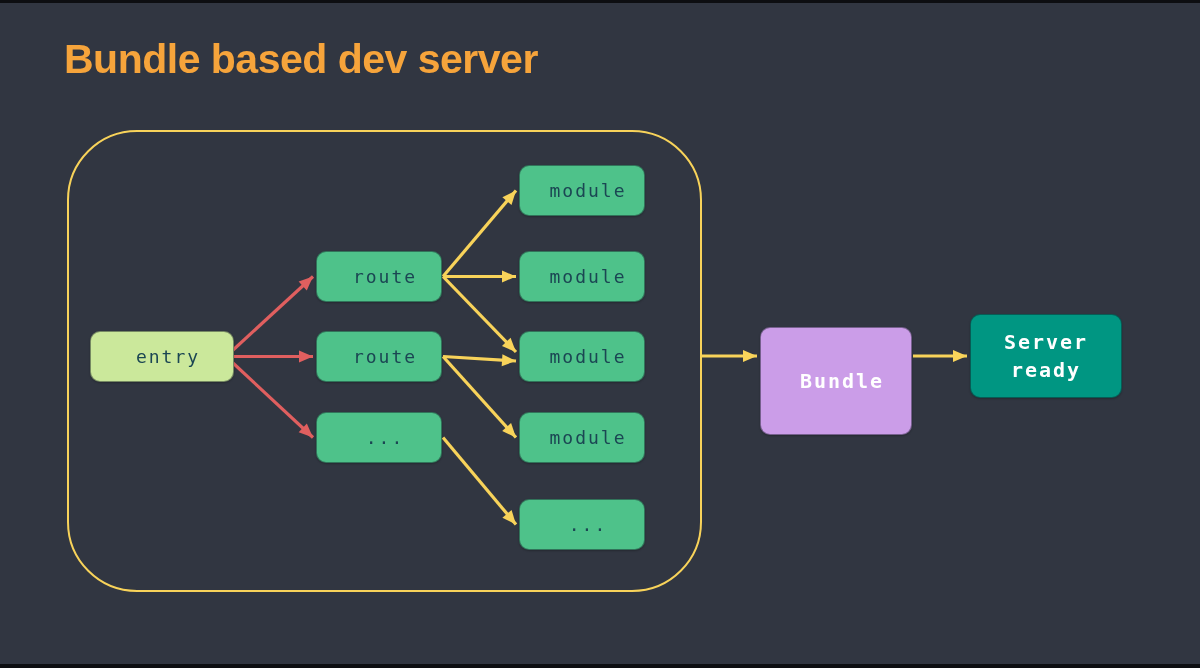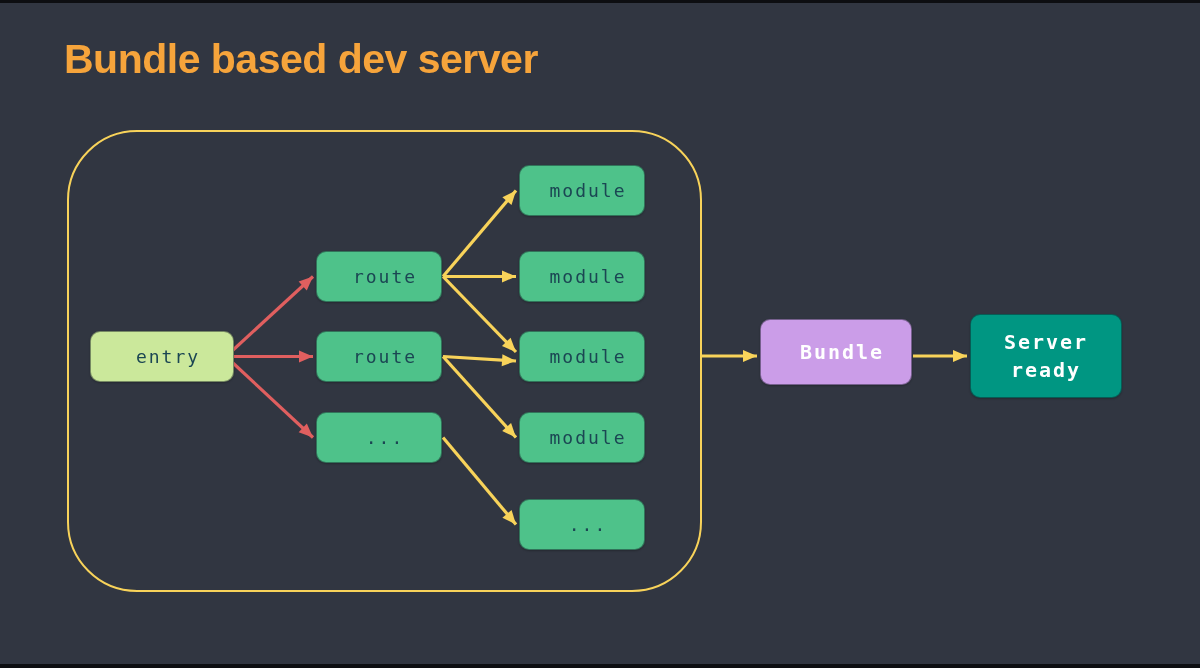--- a/index.html
+++ b/index.html
@@ -119,16 +119,16 @@
   <div class="node green" style="left:316px; top:251px; width:126px; height:51px;">route</div>
   <div class="node green" style="left:316px; top:331px; width:126px; height:51px;">route</div>
   <div class="node green" style="left:316px; top:412px; width:126px; height:51px;">...</div>
 
   <div class="node green" style="left:519px; top:165px; width:126px; height:51px;">module</div>
   <div class="node green" style="left:519px; top:251px; width:126px; height:51px;">module</div>
   <div class="node green" style="left:519px; top:331px; width:126px; height:51px;">module</div>
   <div class="node green" style="left:519px; top:412px; width:126px; height:51px;">module</div>
   <div class="node green" style="left:519px; top:499px; width:126px; height:51px;">...</div>
 
-  <div class="node purple" style="left:760px; top:319px; width:152px; height:66px;">Bundle</div>
+  <div class="node purple" style="left:760px; top:327px; width:152px; height:108px;">Bundle</div>
   <div class="node teal" style="left:970px; top:314px; width:152px; height:84px;">Server ready</div>
 
 </div>
 
 </body></html>

